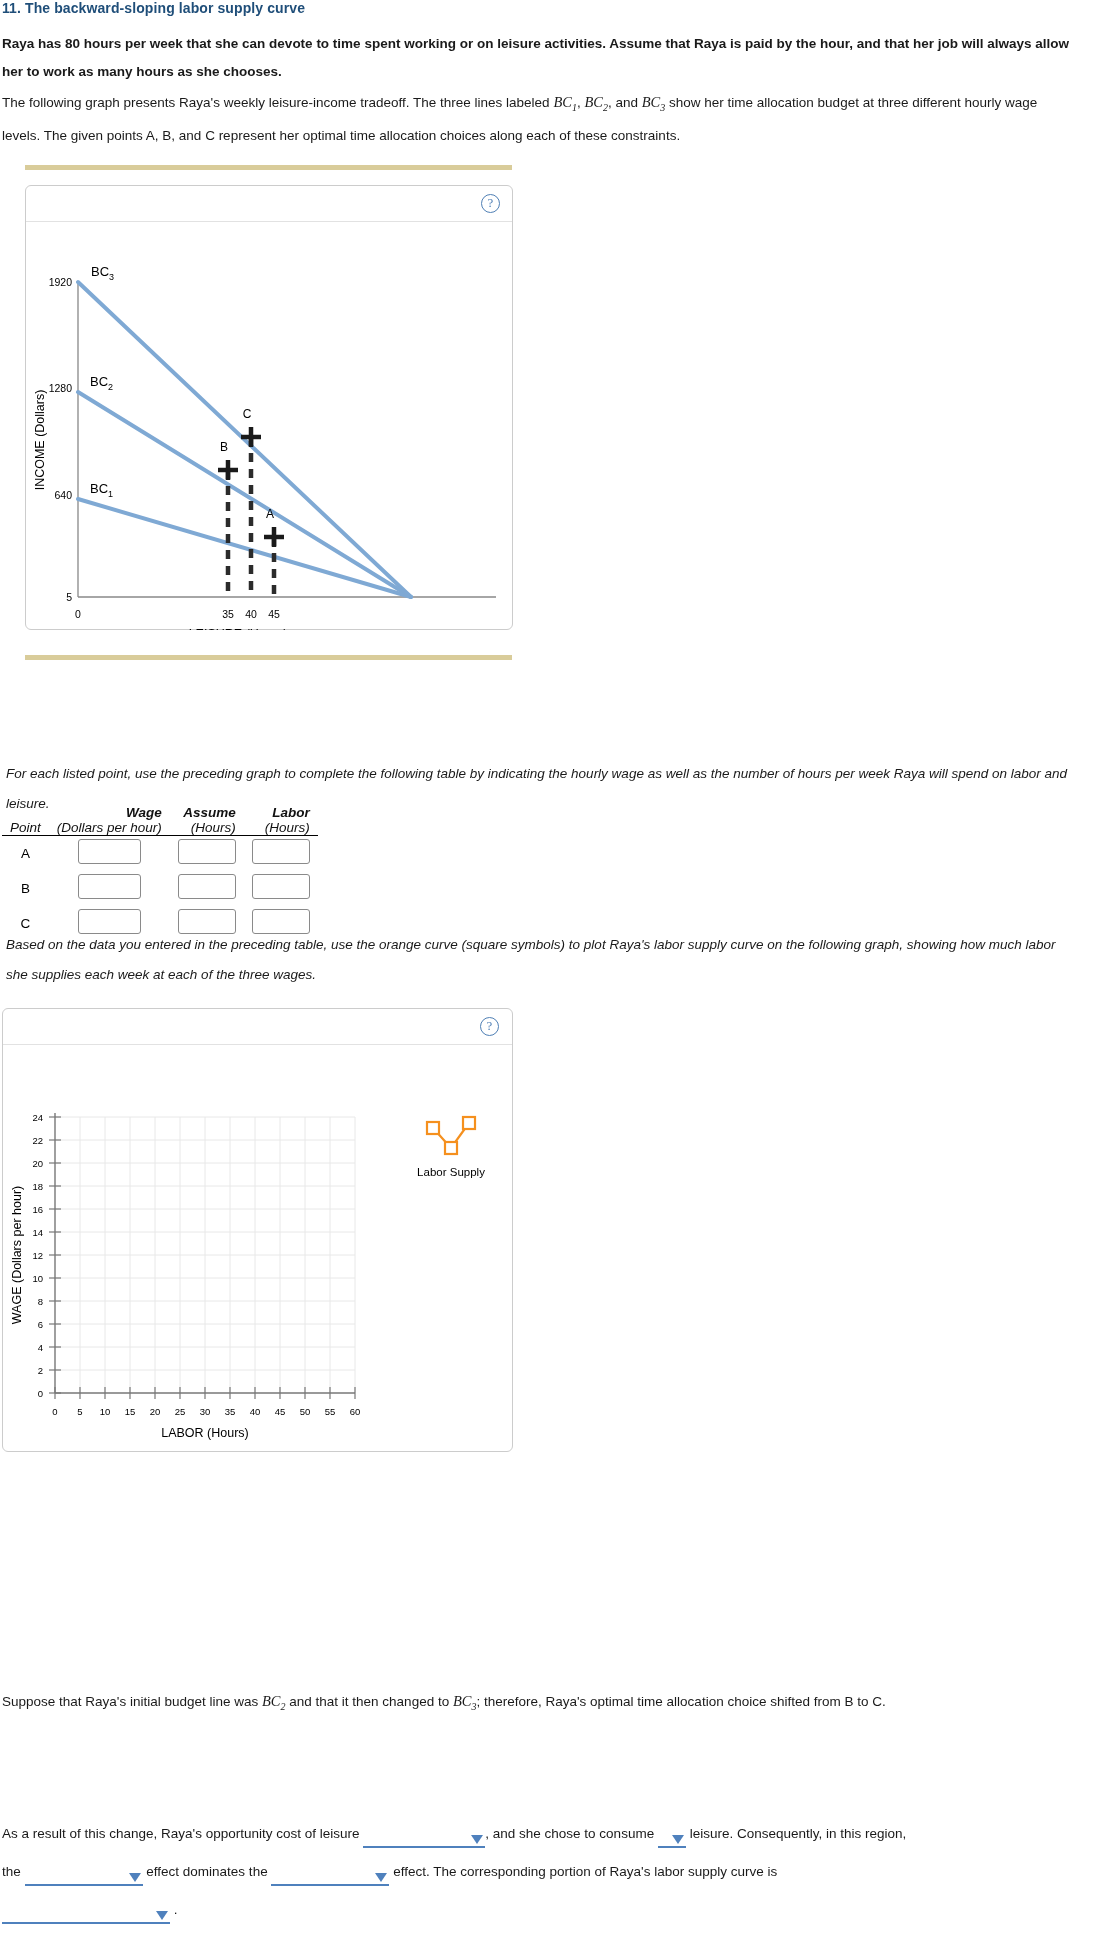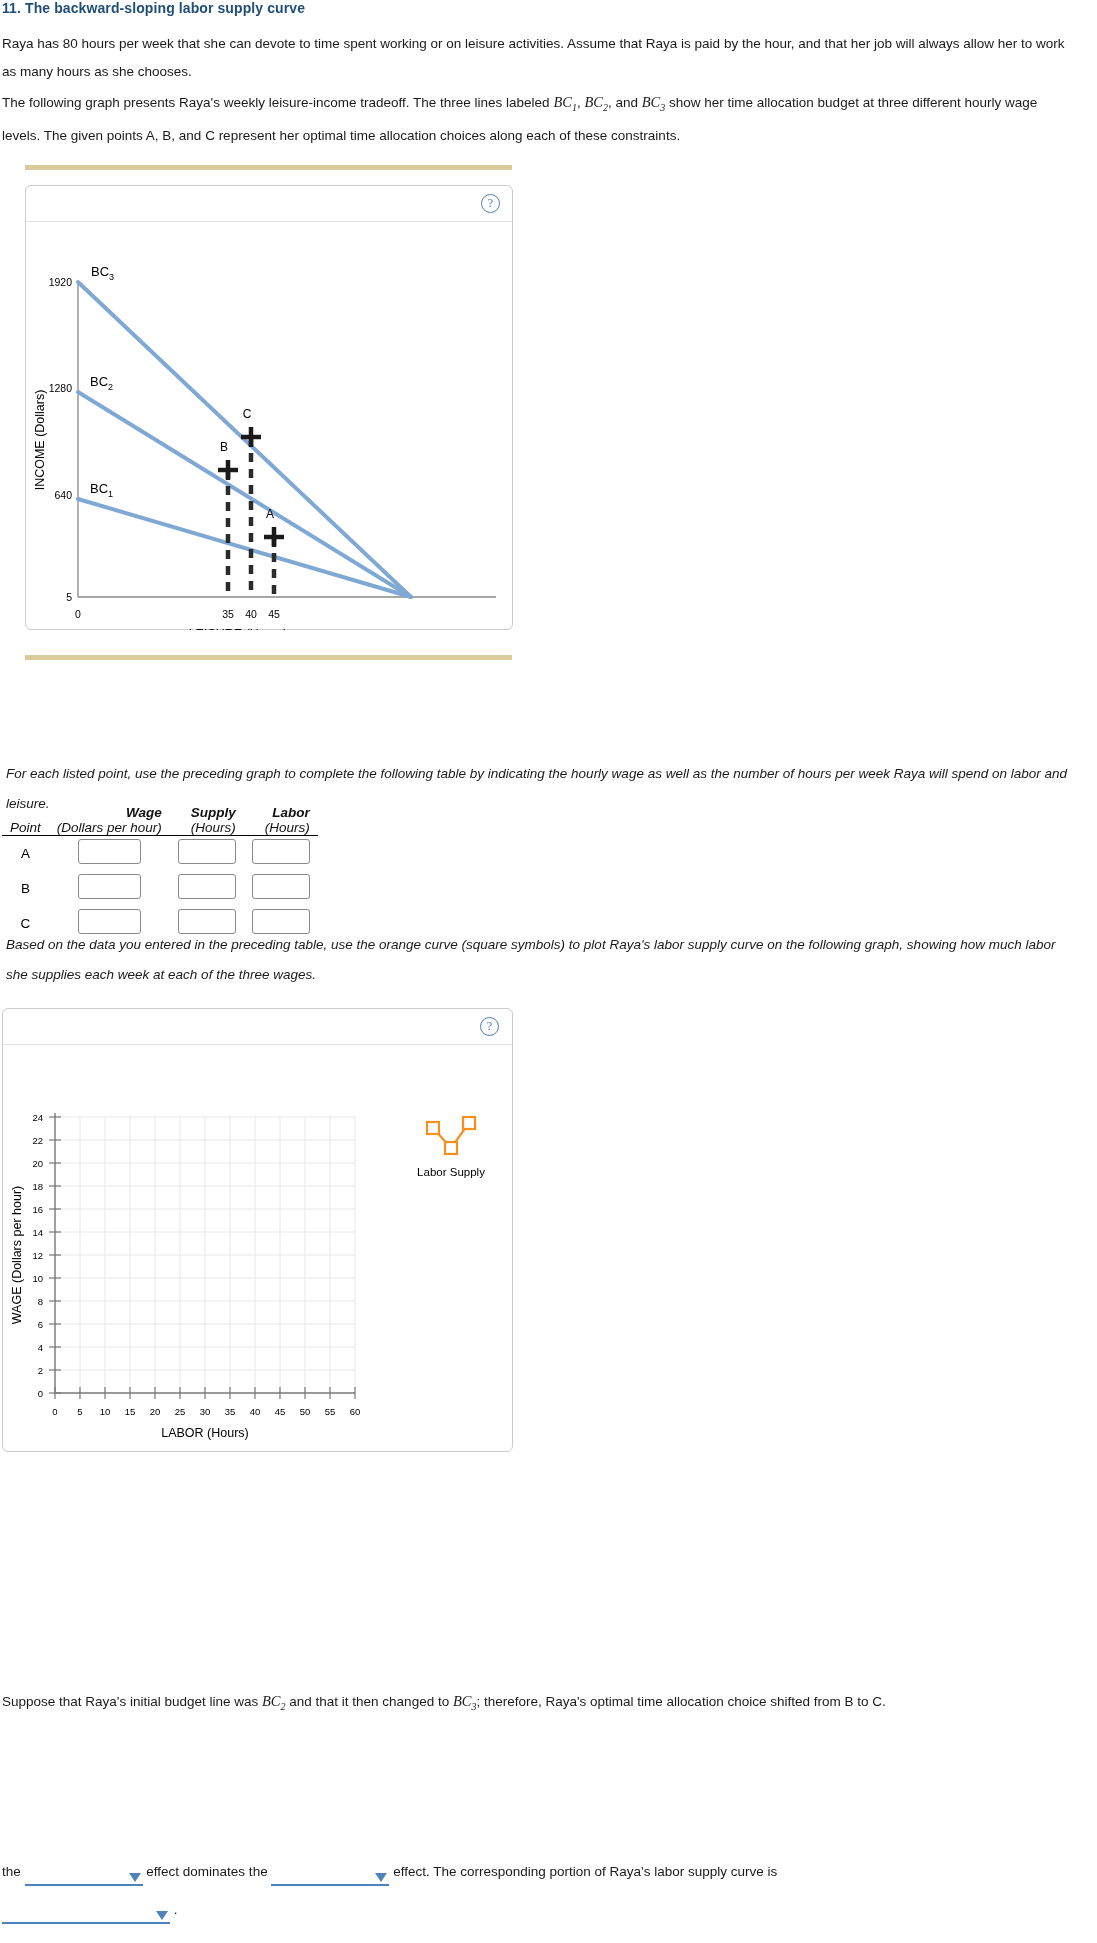--- a/index.html
+++ b/index.html
@@ -101,21 +101,21 @@
 
   svg text { font-family:"Liberation Sans", sans-serif; }
 </style>
 </head>
 <body>
 
 <div class="page">
 
   <h1 class="title">11. The backward-sloping labor supply curve</h1>
 
-  <p class="body-text" style="top:30px;">Raya has 80 hours per week that she can devote to time spent working or on leisure activities. Assume that Raya is paid by the hour, and that her job will always allow her to work as many hours as she chooses.</p>
+  <p class="body-text" style="top:30px;font-weight:bold;">Raya has 80 hours per week that she can devote to time spent working or on leisure activities. Assume that Raya is paid by the hour, and that her job will always allow her to work as many hours as she chooses.</p>
 
   <p class="body-text" style="top:88px;"><span>The following graph presents Raya's weekly leisure-income tradeoff. The three lines labeled </span><span class="bc"><span>BC</span><sub>1</sub></span><span>, </span><span class="bc"><span>BC</span><sub>2</sub></span><span>, and </span><span class="bc"><span>BC</span><sub>3</sub></span><span> show her time allocation budget at three different hourly wage levels. The given points A, B, and C represent her optimal time allocation choices along each of these constraints.</span></p>
 
   <div class="rule" style="top:165px;"></div>
 
   <div class="panel" id="graph1">
     <div class="panel-head"></div>
     <div class="help-icon" style="right:12px; top:8px;">?</div>
 
     <svg id="g1svg" width="488" height="408" viewBox="0 0 488 408">
@@ -172,21 +172,21 @@
   <div class="rule" style="top:655px;"></div>
 
   <p class="italic-text" style="top:755px;">For each listed point, use the preceding graph to complete the following table by indicating the hourly wage as well as the number of hours per week Raya will spend on labor and leisure.</p>
 
   <div class="dtable" style="top:805px;">
     <table>
       <thead>
         <tr>
           <th></th>
           <th>Wage</th>
-          <th>Supply</th>
+          <th>Assume</th>
           <th>Labor</th>
         </tr>
         <tr class="hdr-row-line">
           <th class="unit">Point</th>
           <th class="unit">(Dollars per hour)</th>
           <th class="unit">(Hours)</th>
           <th class="unit">(Hours)</th>
         </tr>
       </thead>
       <tbody>
@@ -316,20 +316,24 @@
         <rect x="424" y="77" width="12" height="12" fill="#ffffff" stroke="#F5901E" stroke-width="2.2"></rect>
         <rect x="442" y="97" width="12" height="12" fill="#ffffff" stroke="#F5901E" stroke-width="2.2"></rect>
         <rect x="460" y="72" width="12" height="12" fill="#ffffff" stroke="#F5901E" stroke-width="2.2"></rect>
         <text x="448" y="131" text-anchor="middle" font-size="11.5">Labor Supply</text>
       </g>
     </svg>
   </div>
 
   <p class="body-text" style="top:1687px;"><span>Suppose that Raya's initial budget line was </span><span class="bc"><span>BC</span><sub>2</sub></span><span> and that it then changed to </span><span class="bc"><span>BC</span><sub>3</sub></span><span>; therefore, Raya's optimal time allocation choice shifted from B to C.</span></p>
 
+  <p class="body-text" style="top:1820px;"><span>As a result of this change, Raya's opportunity cost of leisure</span>
+    <span class="dd w1"><span class="caret"></span></span><span>, and she chose to consume</span>
+    <span class="dd w2"><span class="caret"></span></span>
+    <span>leisure. Consequently, in this region,</span></p>
 
   <p class="body-text" style="top:1858px;"><span>the</span>
     <span class="dd w3"><span class="caret"></span></span>
     <span>effect dominates the</span>
     <span class="dd w4"><span class="caret"></span></span>
     <span>effect. The corresponding portion of Raya's labor supply curve is</span></p>
 
   <p class="body-text" style="top:1896px;"><span class="dd w5"><span class="caret"></span></span> <span>.</span></p>
 
 </div>

